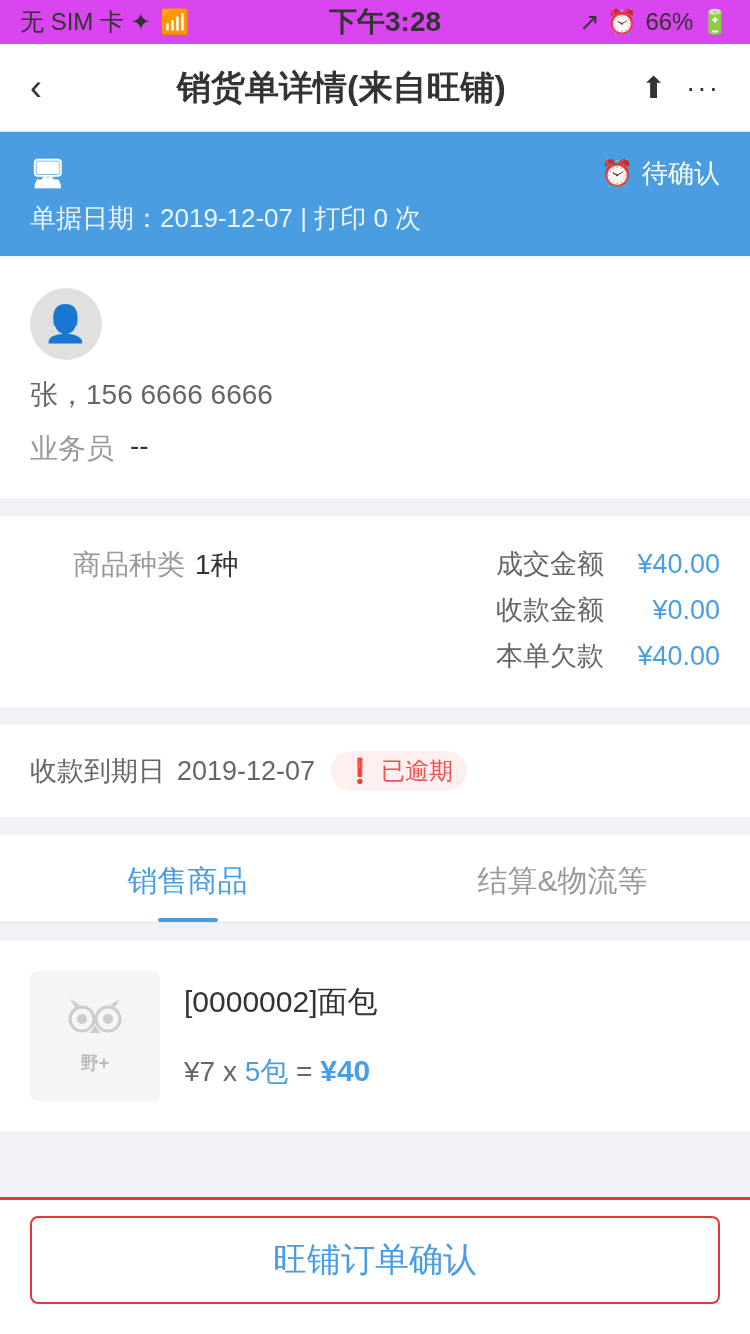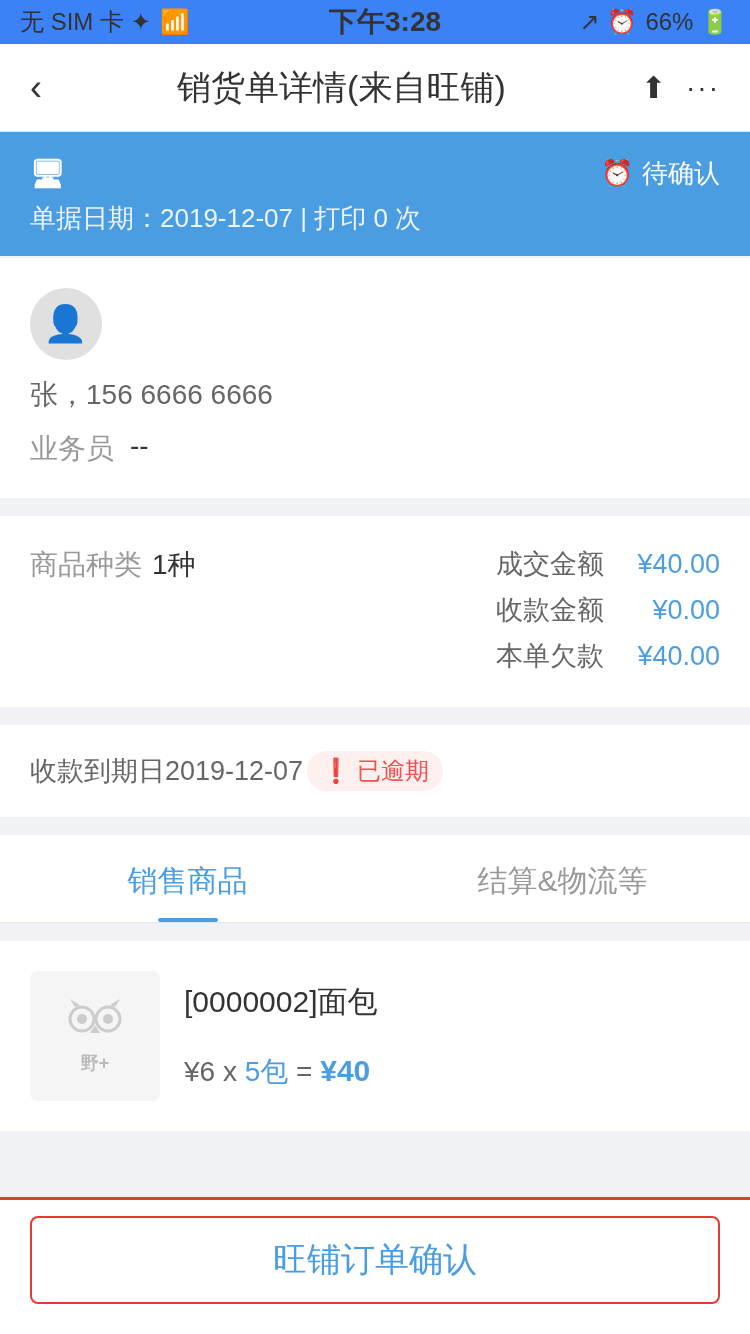--- a/index.html
+++ b/index.html
@@ -11,21 +11,21 @@
       font-family: -apple-system, "PingFang SC", "Helvetica Neue", sans-serif;
       font-size: 28px;
       color: #333;
       position: relative;
     }
 
     
     .status-bar {
       width: 750px;
       height: 44px;
-      background: #3b82f6;
+      background: #d946ef;
       display: flex;
       align-items: center;
       justify-content: space-between;
       padding: 0 20px;
       font-size: 24px;
       font-weight: 500;
     }
     .status-left { display: flex; align-items: center; gap: 10px; }
     .status-center { font-size: 28px; font-weight: 600; }
     .status-right { display: flex; align-items: center; gap: 8px; font-size: 24px; }
@@ -36,21 +36,21 @@
       height: 88px;
       background: #fff;
       display: flex;
       align-items: center;
       justify-content: space-between;
       padding: 0 30px;
       border-bottom: 1px solid #e5e5e5;
     }
     .nav-title {
       font-size: 34px;
-      font-weight: 400;
+      font-weight: 700;
       color: #333;
     }
     .nav-left, .nav-right {
       display: flex;
       align-items: center;
       gap: 20px;
     }
     .nav-icon {
       font-size: 36px;
       color: #333;
@@ -138,35 +138,36 @@
     .summary-card {
       background: #fff;
       padding: 30px;
       margin-bottom: 2px;
       display: flex;
       align-items: flex-start;
       justify-content: space-between;
     }
     .summary-left { font-size: 28px; color: #666; }
     .summary-left-row { display: flex; gap: 10px; align-items: center; }
-    .summary-left-label { color: #999; }
+    .summary-left-label { color: #999; margin-left: 43px; }
     .summary-left-val { color: #333; font-weight: 500; }
     .summary-right { text-align: right; }
     .summary-row { display: flex; justify-content: center; align-items: center; gap: 16px; margin-bottom: 10px; font-size: 27px; }
     .summary-row:last-child { margin-bottom: 3px; }
     .summary-row-label { color: #666; }
     .summary-row-val { color: #4a9de0; font-weight: 500; min-width: 100px; text-align: right; }
 
     
     .due-card {
       background: #fff;
       padding: 26px 30px;
       margin-bottom: 2px;
       display: flex;
       align-items: center;
+      gap: 12px;
       font-size: 27px;
       color: #666;
     }
     .overdue-badge {
       display: flex;
       align-items: center;
       gap: 6px;
       background: #fff0f0;
       color: #f05050;
       border-radius: 20px;
@@ -391,21 +392,21 @@
         <polygon points="55,10 60,2 50,8" fill="#ccc"></polygon>
 
         <polygon points="35,28 30,36 40,36" fill="#ccc"></polygon>
       </svg>
       <span style="font-size:18px; color:#bbb; font-weight:600;">野+</span>
     </div>
   </div>
   <div class="product-info">
     <div class="product-name">[0000002]面包</div>
     <div class="product-price">
-      <span>¥6 x </span><span class="price-qty">5包</span><span> = </span><span class="price-total">¥40</span>
+      <span>¥7 x </span><span class="price-qty">5包</span><span> = </span><span class="price-total">¥40</span>
     </div>
   </div>
 </div>
 
 <div style="background:#f0f2f5; height: 280px;"></div>
 
 <div class="bottom-bar">
   <button class="confirm-btn">旺铺订单确认</button>
 </div>
 

